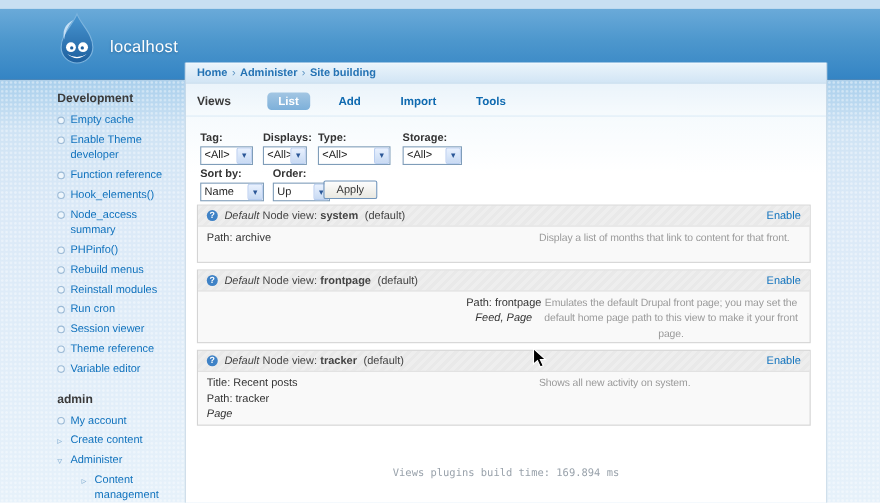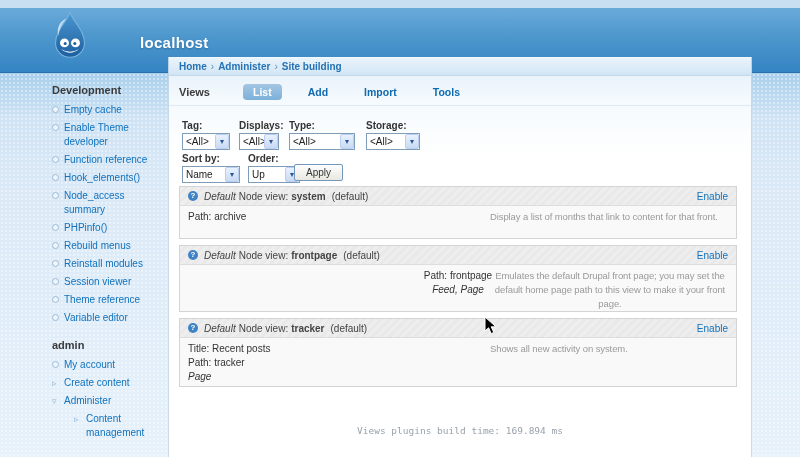--- a/index.html
+++ b/index.html
@@ -5,22 +5,22 @@
   * { margin:0; padding:0; box-sizing:border-box; }
   html,body { width:800px; height:457px; overflow:hidden; }
   body { font-family:"Liberation Sans", sans-serif; position:relative; background:#fff; }
 
   
   .top-strip { position:absolute; left:0; top:0; width:800px; height:8px; background:#c8dff2; }
   .header-band { position:absolute; left:0; top:8px; width:800px; height:65px;
     background:linear-gradient(180deg,#6aaad9 0%,#4d97cd 45%,#3484c4 100%);
     border-bottom:1px solid #2a6fa9; }
   .logo { position:absolute; left:48px; top:3px; }
-  .site-name { position:absolute; left:100px; top:26px; color:#fff; font-size:15px; font-weight:bold;
-    text-shadow:0 1px 2px rgba(20,60,100,.4); letter-spacing:.3px;margin-left:40px; }
+  .site-name { position:absolute; left:100px; top:26px; color:#fff; font-size:15px; font-weight:normal;
+    text-shadow:0 1px 2px rgba(20,60,100,.4); letter-spacing:.3px; }
 
   
   .page-bg { position:absolute; left:0; top:73px; width:800px; height:384px;
     background:linear-gradient(180deg,#a9cfec 0px,#cfe3f4 45px,#dbe9f7 120px,#e6f1fa 100%); }
   .page-bg .dots { position:absolute; inset:0;
     background-image:radial-gradient(rgba(255,255,255,.4) 1px, transparent 1.3px);
     background-size:4px 4px; }
 
   
   .sidebar { position:absolute; left:0; top:73px; width:168px; padding:11px 4px 0 52px;
@@ -128,20 +128,21 @@
     <div class="sb-heading">Development</div>
     <ul>
       <li><span class="bullet dot"></span><a>Empty cache</a></li>
       <li><span class="bullet dot"></span><a>Enable Theme developer</a></li>
       <li><span class="bullet dot"></span><a>Function reference</a></li>
       <li><span class="bullet dot"></span><a>Hook_elements()</a></li>
       <li><span class="bullet dot"></span><a>Node_access summary</a></li>
       <li><span class="bullet dot"></span><a>PHPinfo()</a></li>
       <li><span class="bullet dot"></span><a>Rebuild menus</a></li>
       <li><span class="bullet dot"></span><a>Reinstall modules</a></li>
+      <li><span class="bullet dot"></span><a>Run cron</a></li>
       <li><span class="bullet dot"></span><a>Session viewer</a></li>
       <li><span class="bullet dot"></span><a>Theme reference</a></li>
       <li><span class="bullet dot"></span><a>Variable editor</a></li>
     </ul>
   </div>
   <div class="sb-section">
     <div class="sb-heading">admin</div>
     <ul>
       <li><span class="bullet dot"></span><a>My account</a></li>
       <li><span class="bullet">▹</span><a>Create content</a></li>

